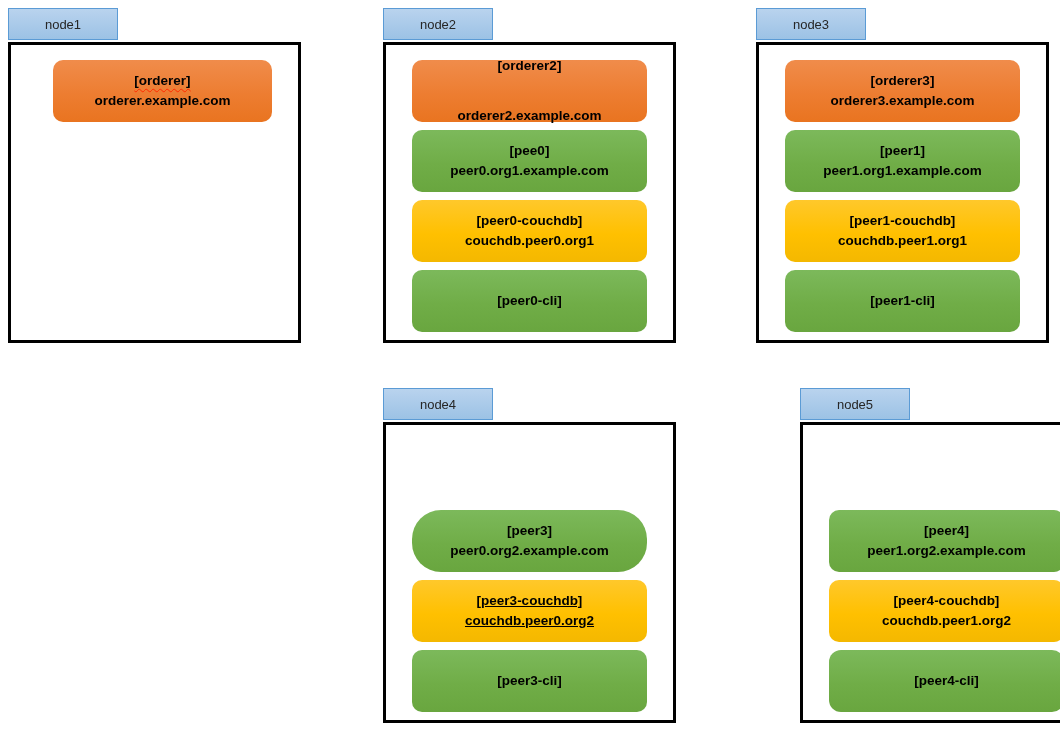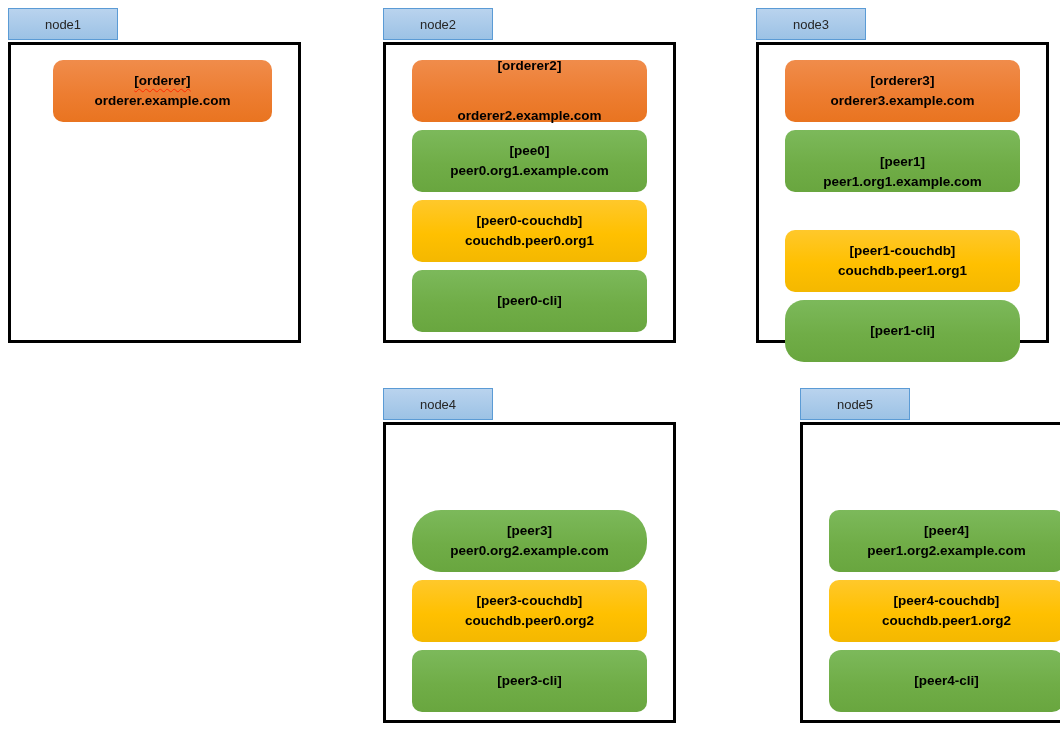--- a/index.html
+++ b/index.html
@@ -116,46 +116,46 @@
 
   <div id="g3" class="node-group">
     <div class="node-tab">
       <span>node3</span>
     </div>
     <div class="node-container">
       <div class="service-box" style="background: linear-gradient(rgb(240, 140, 75) 0%, rgb(237, 125, 49) 55%, rgb(233, 116, 32) 100%); align-items: center;">
         <div>[orderer3]</div>
         <div>orderer3.example.com</div>
       </div>
-      <div class="service-box" style="background: linear-gradient(rgb(124, 185, 91) 0%, rgb(112, 173, 71) 55%, rgb(105, 166, 63) 100%); justify-content: flex-end;">
+      <div class="service-box" style="background: linear-gradient(rgb(124, 185, 91) 0%, rgb(112, 173, 71) 55%, rgb(105, 166, 63) 100%);">
         <div>[peer1]</div>
         <div>peer1.org1.example.com</div>
       </div>
-      <div class="service-box" style="background: linear-gradient(rgb(255, 200, 43) 0%, rgb(255, 192, 0) 55%, rgb(244, 184, 0) 100%); margin-top: 30px;">
+      <div class="service-box" style="background: linear-gradient(rgb(255, 200, 43) 0%, rgb(255, 192, 0) 55%, rgb(244, 184, 0) 100%);">
         <div>[peer1-couchdb]</div>
         <div>couchdb.peer1.org1</div>
       </div>
-      <div class="service-box" style="background: linear-gradient(rgb(124, 185, 91) 0%, rgb(112, 173, 71) 55%, rgb(105, 166, 63) 100%); border-radius: 19px;">
+      <div class="service-box" style="background: linear-gradient(rgb(124, 185, 91) 0%, rgb(112, 173, 71) 55%, rgb(105, 166, 63) 100%);">
         <div>[peer1-cli]</div>
         <div></div>
       </div>
     </div>
   </div>
 
   <div id="g4" class="node-group">
     <div class="node-tab">
       <span>node4</span>
     </div>
     <div class="node-container">
       <div class="empty-slot"></div>
       <div class="service-box" style="background: linear-gradient(rgb(124, 185, 91) 0%, rgb(112, 173, 71) 55%, rgb(105, 166, 63) 100%); border-radius: 29px;">
         <div>[peer3]</div>
         <div>peer0.org2.example.com</div>
       </div>
-      <div class="service-box" style="background: linear-gradient(rgb(255, 200, 43) 0%, rgb(255, 192, 0) 55%, rgb(244, 184, 0) 100%);">
+      <div class="service-box" style="background: linear-gradient(rgb(255, 200, 43) 0%, rgb(255, 192, 0) 55%, rgb(244, 184, 0) 100%); text-decoration: underline;">
         <div>[peer3-couchdb]</div>
         <div>couchdb.peer0.org2</div>
       </div>
       <div class="service-box" style="background: linear-gradient(rgb(124, 185, 91) 0%, rgb(112, 173, 71) 55%, rgb(105, 166, 63) 100%);">
         <div>[peer3-cli]</div>
         <div></div>
       </div>
     </div>
   </div>
 

